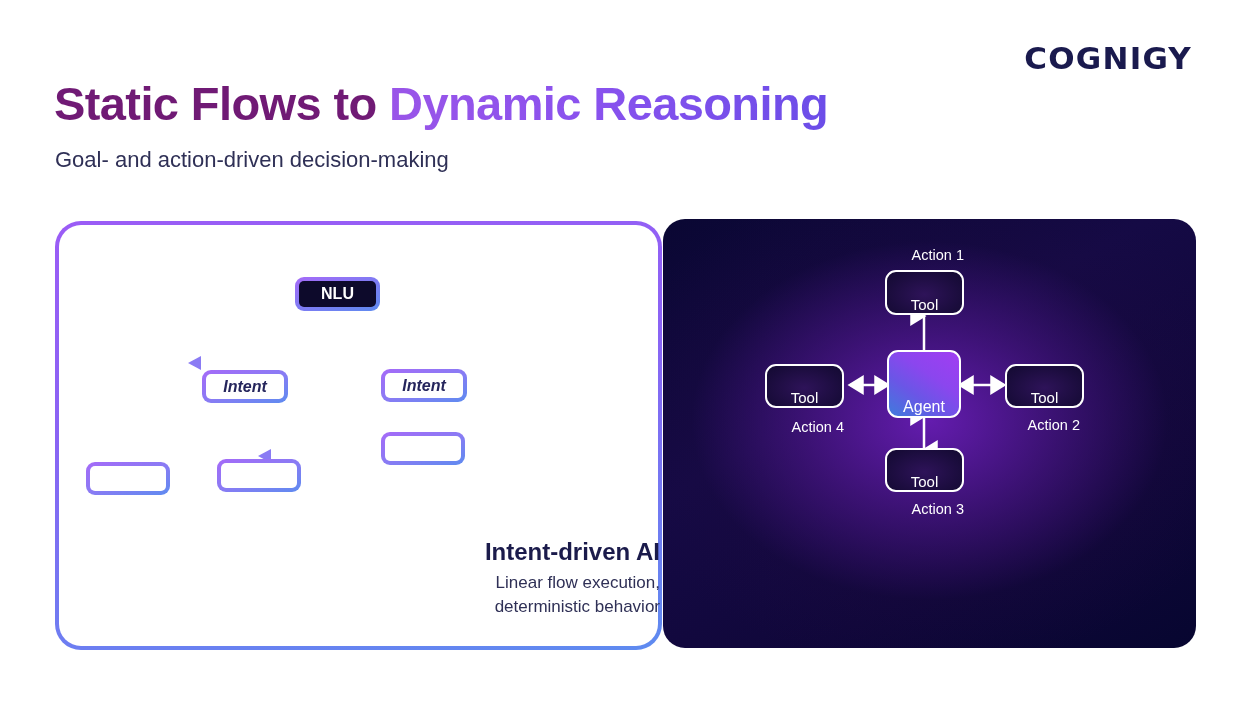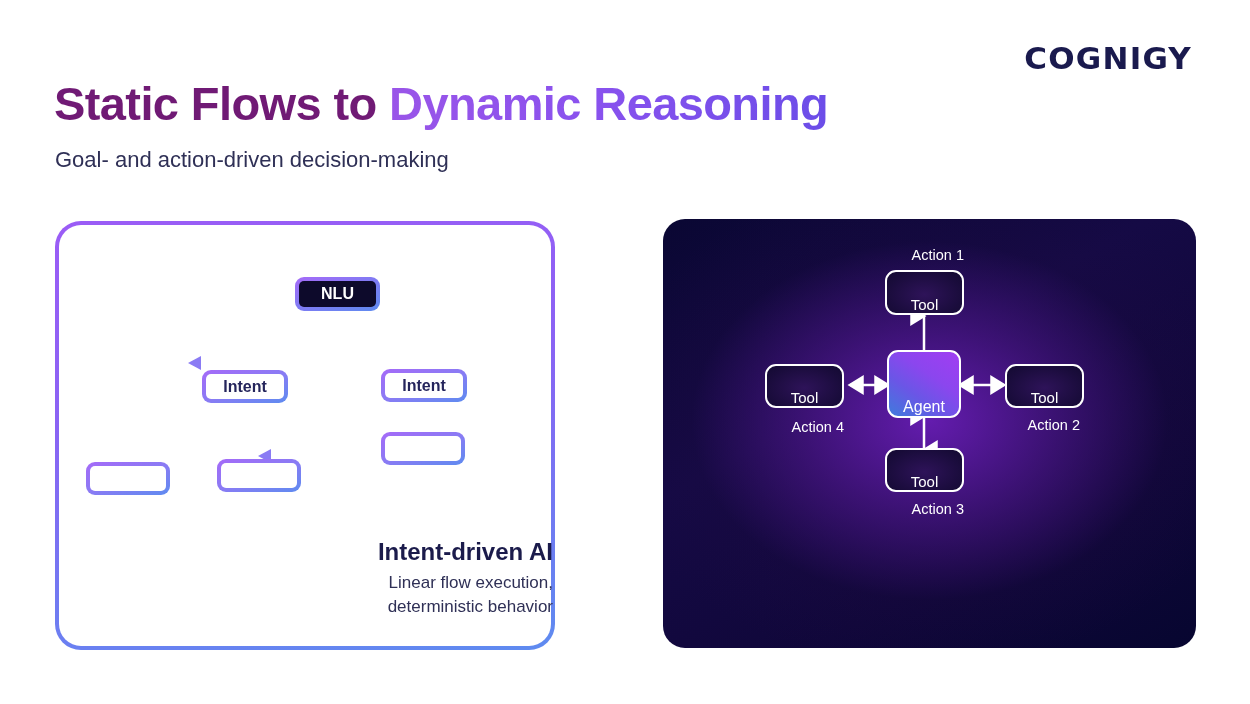--- a/index.html
+++ b/index.html
@@ -60,21 +60,21 @@
     color: #2f3056;
     line-height: 36px;
     white-space: nowrap;
   }
 
   
   .panel-left {
     position: absolute;
     left: 55px;
     top: 221px;
-    width: 500px;
+    width: 607px;
     height: 429px;
     border-radius: 26px;
     background: #ffffff;
     padding: 2px;
     background-image: linear-gradient(#fff, #fff),
                       linear-gradient(170deg, #9b5cf6 0%, #8a63f4 40%, #5e8bf0 100%);
     background-origin: border-box;
     background-clip: content-box, border-box;
     border: 2px solid transparent;
   }
@@ -102,20 +102,21 @@
   }
   .node-nlu {
     background-image: linear-gradient(#0d0a2b, #0d0a2b),
                       linear-gradient(160deg, #a56af8 0%, #7f7bf3 50%, #5e8bf0 100%);
     color: #ffffff;
   }
   .node-plain {
     background-image: linear-gradient(#fff, #fff),
                       linear-gradient(160deg, #a56af8 0%, #8a7bf4 50%, #5e8bf0 100%);
     color: #25255c;
+    font-style: italic;
   }
 
   
   .connectors { position: absolute; left: 0; top: 0; }
 
   .panel-caption {
     position: absolute;
     left: 0;
     width: 100%;
     text-align: right;

